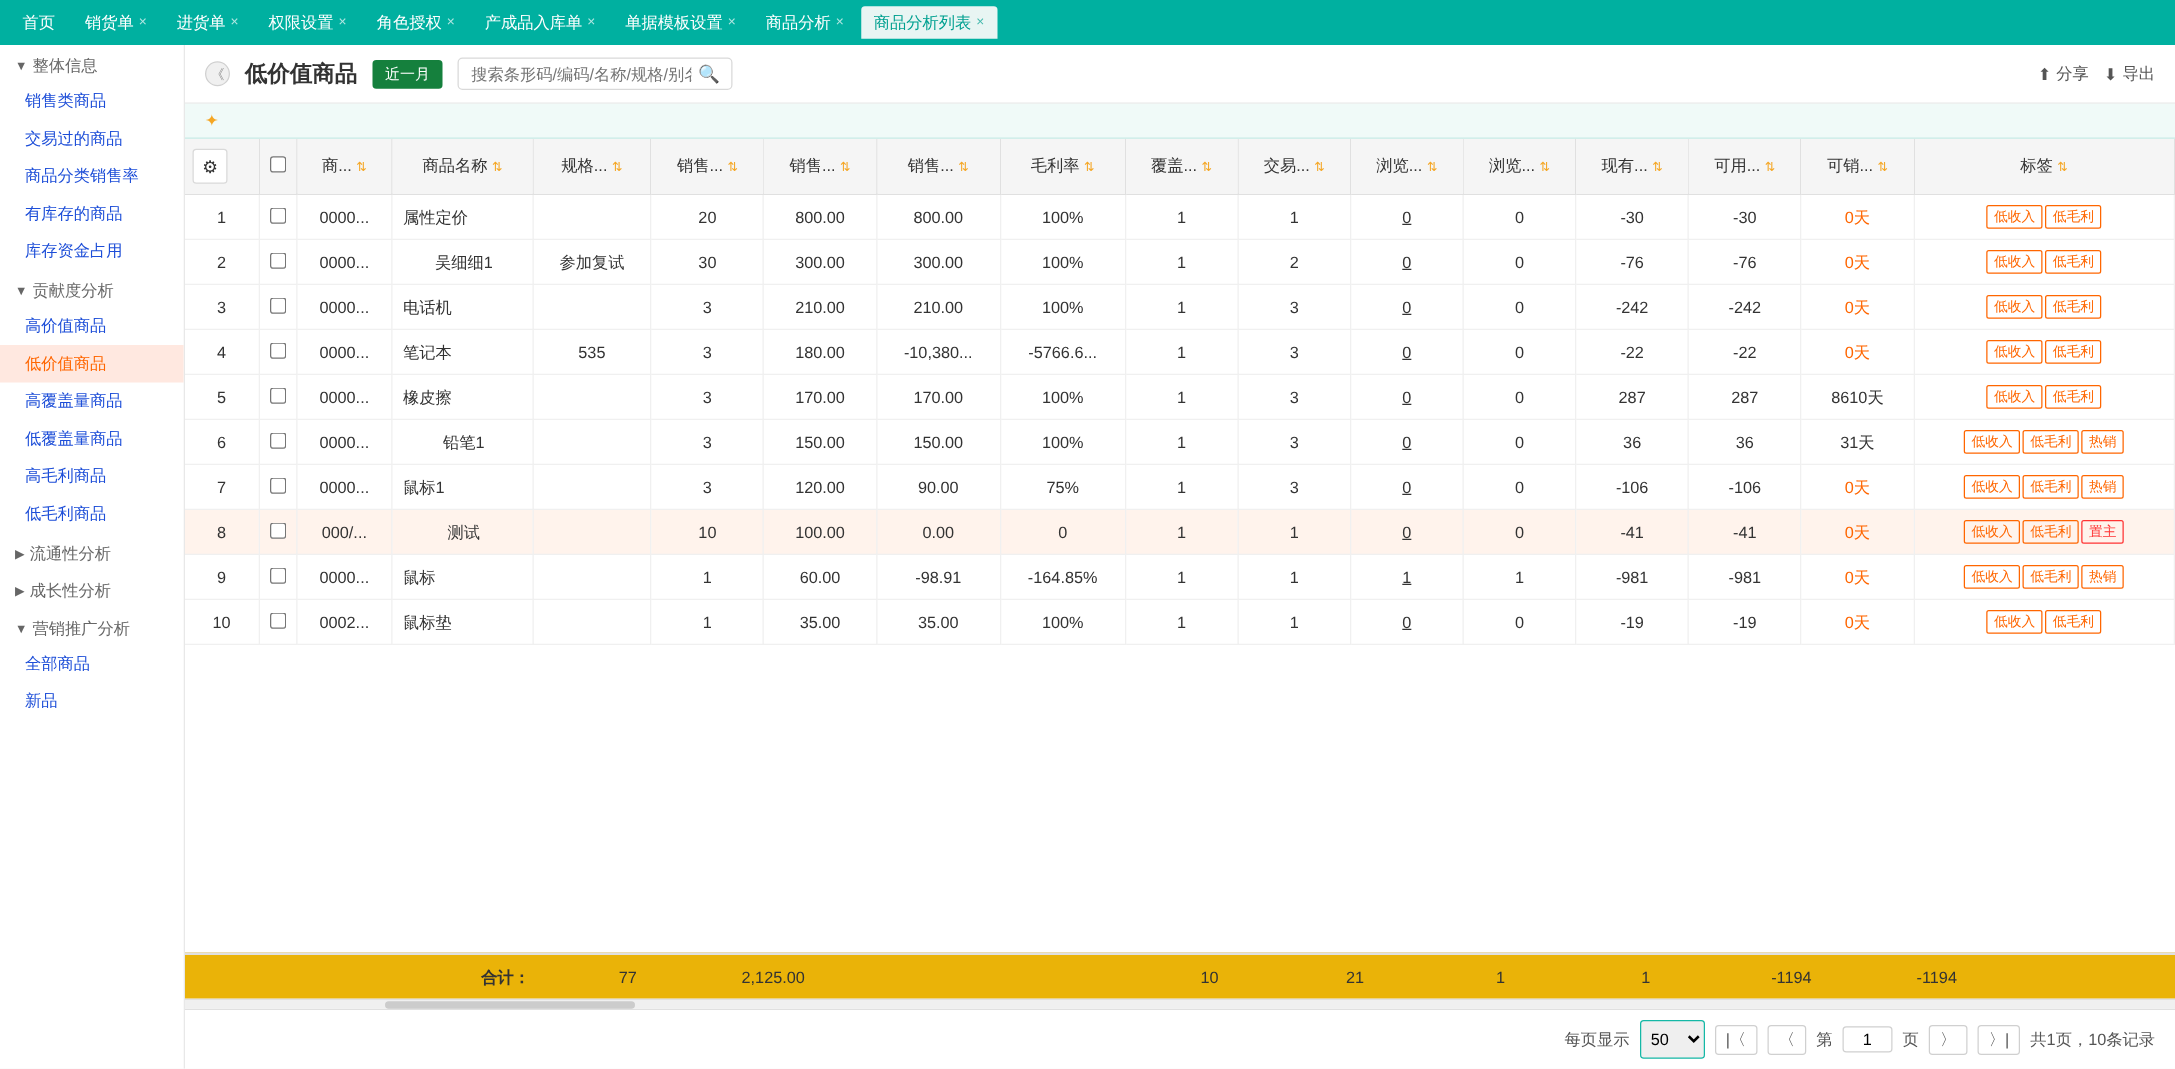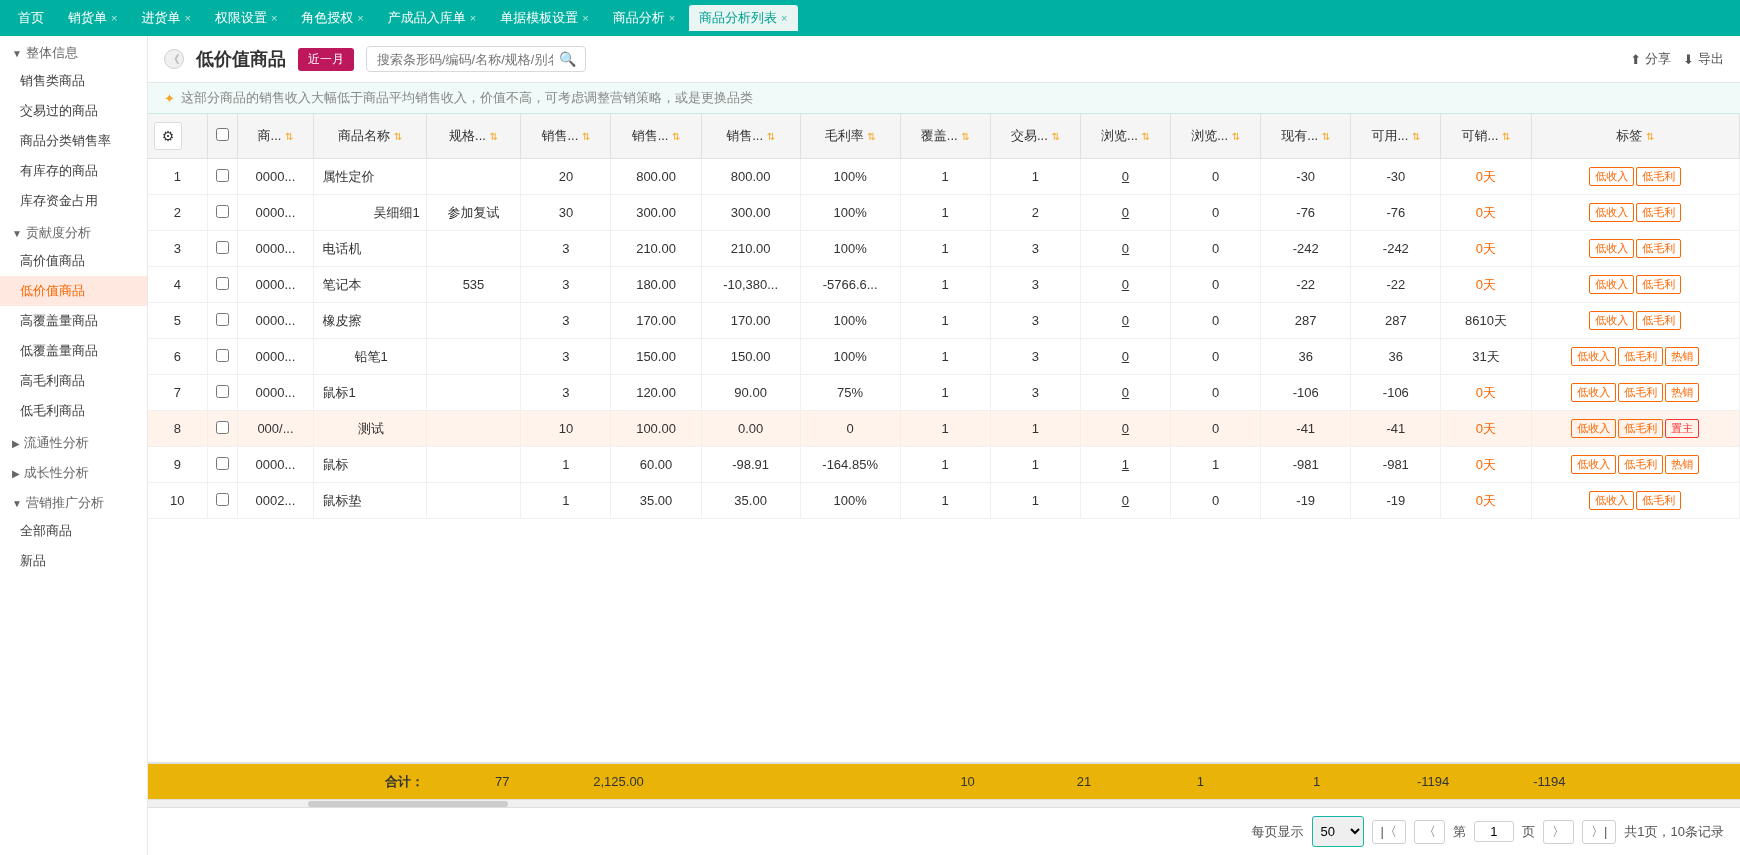--- a/index.html
+++ b/index.html
@@ -47,21 +47,21 @@
       padding: 8px 12px 4px;
       font-size: 12px;
       display: flex;
       align-items: center;
       gap: 4px;
     }
     .sidebar-section-title .chevron { font-size: 10px; }
     .sidebar-item {
       padding: 6px 12px 6px 20px;
       cursor: pointer;
-      color: #404040;
+      color: #1d4ed8;
       font-size: 13px;
       white-space: nowrap;
     }
     .sidebar-item.active { background: #ffe8e0; color: #ff6600; }
 
     
     .content-area {
       flex: 1;
       display: flex;
       flex-direction: column;
@@ -76,21 +76,21 @@
       padding: 10px 16px;
       border-bottom: 1px solid #e8e8e8;
       gap: 12px;
     }
     .page-title {
       font-size: 18px;
       font-weight: bold;
       color: #333;
     }
     .date-filter-btn {
-      background: #be185d;
+      background: #15803d;
       color: #fff;
       border: none;
       border-radius: 3px;
       padding: 3px 10px;
       cursor: pointer;
       font-size: 12px;
     }
     .search-box {
       border: 1px solid #d9d9d9;
       border-radius: 4px;
@@ -392,21 +392,20 @@
         </div>
         <div class="header-btn">
           <span>⬇</span>
           <span>导出</span>
         </div>
       </div>
     </div>
 
     <div class="info-bar">
       <span class="info-icon">✦</span>
-      <span>这部分商品的销售收入大幅低于商品平均销售收入，价值不高，可考虑调整营销策略，或是更换品类</span>
     </div>
 
     <div class="table-wrapper">
       <table>
         <thead>
           <tr>
             <th>
               <div class="gear-btn">⚙</div>
             </th>
             <th>
@@ -446,21 +445,21 @@
       <td>0</td>
       <td>-30</td>
       <td>-30</td>
       <td><span class="text-orange">0天</span></td>
       <td><span class="tag tag-orange">低收入</span><span class="tag tag-orange">低毛利</span></td>
     </tr>
             <tr>
       <td>2</td>
       <td class="checkbox-cell"><input type="checkbox" style=""></td>
       <td>0000...</td>
-      <td style="text-align:right;padding-left:8px;margin-top:48px;">吴细细1</td>
+      <td style="text-align:center;padding-left:8px;margin-top:48px;">吴细细1</td>
       <td>参加复试</td>
       <td>30</td>
       <td>300.00</td>
       <td>300.00</td>
       <td>100%</td>
       <td>1</td>
       <td>2</td>
       <td><span class="link-underline">0</span></td>
       <td>0</td>
       <td>-76</td>

